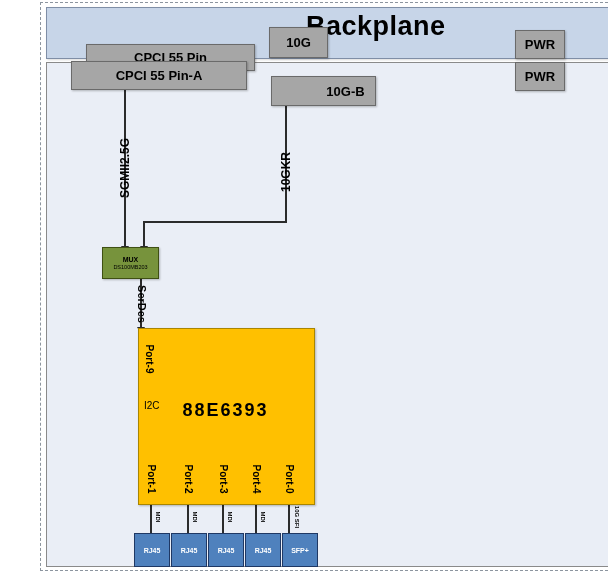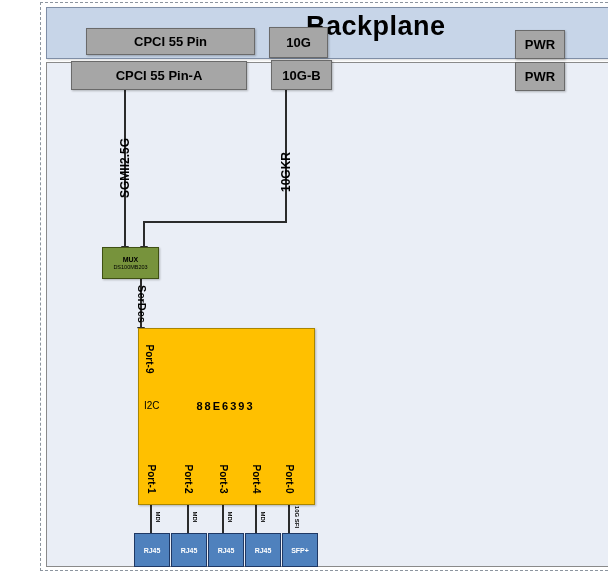--- a/index.html
+++ b/index.html
@@ -39,21 +39,21 @@
   }
   .mux .l1 { font-size:7px; font-weight:bold; }
   .mux .l2 { font-size:5.5px; }
   .chip {
     position:absolute; left:100px; top:328px; width:175px; height:175px;
     background:#ffc000; border:1px solid #a98500; z-index:4;
     box-shadow:1px 1px 2px rgba(0,0,0,.25);
   }
   .chipname {
     position:absolute; left:100px; top:400px; width:175px; text-align:center;
-    font-size:11px; font-weight:bold; letter-spacing:2px; z-index:6;
+    font-size:18px; font-weight:bold; letter-spacing:2px; z-index:6;
   }
   .i2c { position:absolute; left:106px; top:400px; font-size:10px; z-index:6; }
   .fbox {
     position:absolute; top:533px; width:34px; height:32px;
     background:#4f81bd; border:1px solid #1f3864; z-index:5;
     display:flex; align-items:center; justify-content:center;
     color:#fff; font-size:7px; font-weight:bold;
   }
   .rot {
     position:absolute; white-space:nowrap; z-index:7;
@@ -81,26 +81,26 @@
 <body>
 
 <div class="stage">
 
   <div class="frame"></div>
 
   <div class="bar"></div>
   <div class="board"></div>
   <div class="title">Backplane</div>
 
-  <div class="gbox" style="left:48px; top:28px; width:167px; height:25px;">CPCI 55 Pin</div>
+  <div class="gbox" style="left:48px; top:44px; width:167px; height:25px;">CPCI 55 Pin</div>
   <div class="gbox" style="left:231px; top:27px; width:57px; height:29px;text-align:right;">10G</div>
   <div class="gbox" style="left:477px; top:30px; width:48px; height:27px;">PWR</div>
 
   <div class="gbox" style="left:33px; top:61px; width:174px; height:27px;">CPCI 55 Pin-A</div>
-  <div class="gbox" style="left:233px; top:60px; width:59px; height:28px;">10G-B</div>
+  <div class="gbox" style="left:233px; top:76px; width:59px; height:28px;padding-left:44px;">10G-B</div>
   <div class="gbox" style="left:477px; top:62px; width:48px; height:27px;">PWR</div>
 
   <div class="arrow-v a-top a-bot" style="left:86px; top:90px; height:156px;"></div>
   <div class="rot lbl-link" style="left:87px; top:168px;">SGMII2.5G</div>
 
   <div class="arrow-v a-top" style="left:247px; top:90px; height:133px;"></div>
   <div class="line-h" style="left:105px; top:221px; width:144px;"></div>
   <div class="arrow-v a-bot" style="left:105px; top:221px; height:25px;"></div>
   <div class="rot lbl-link" style="left:248px; top:172px;">10GKR</div>
 

